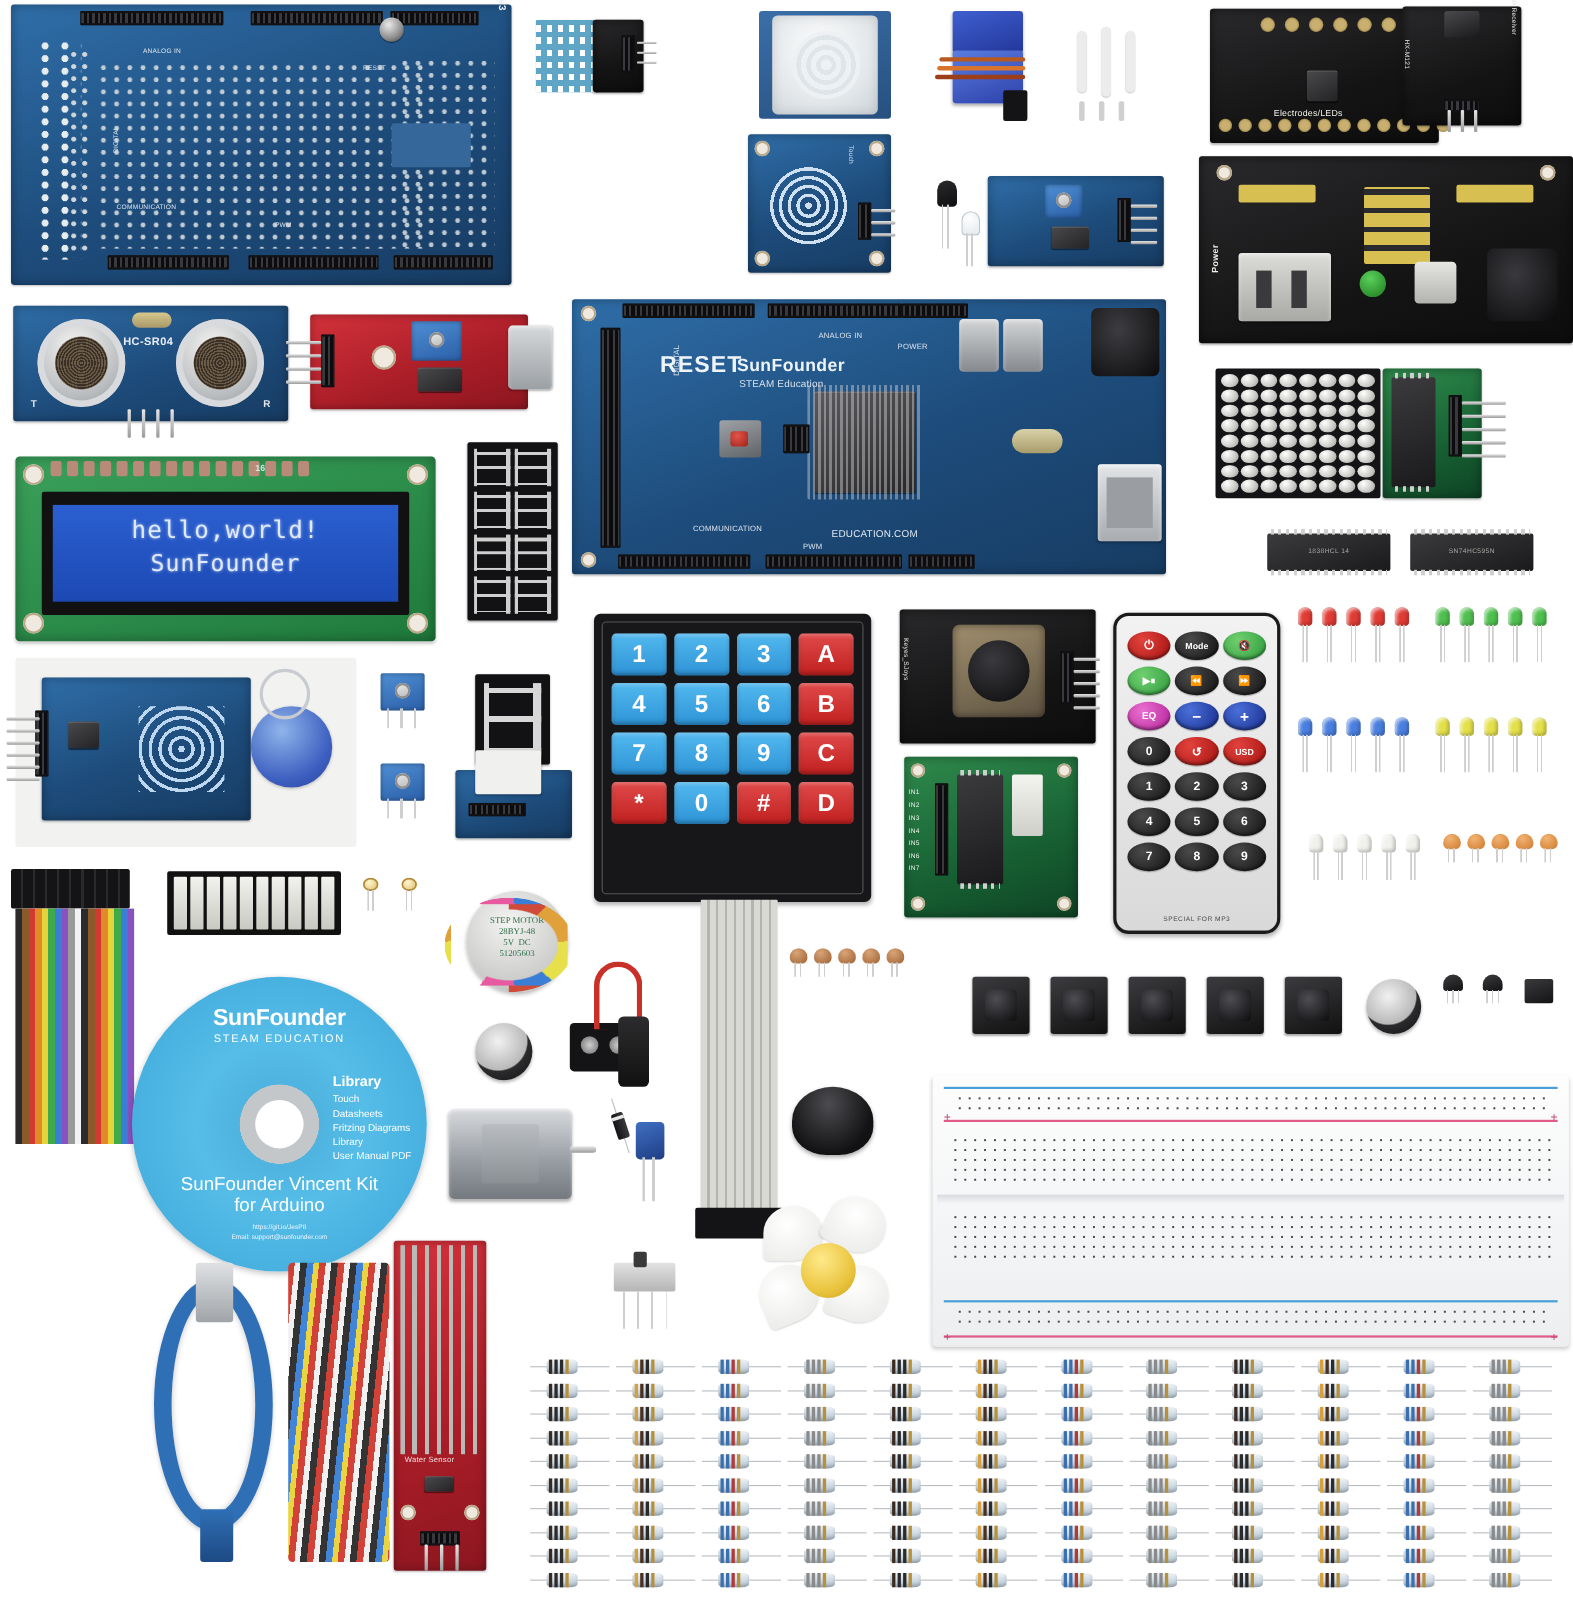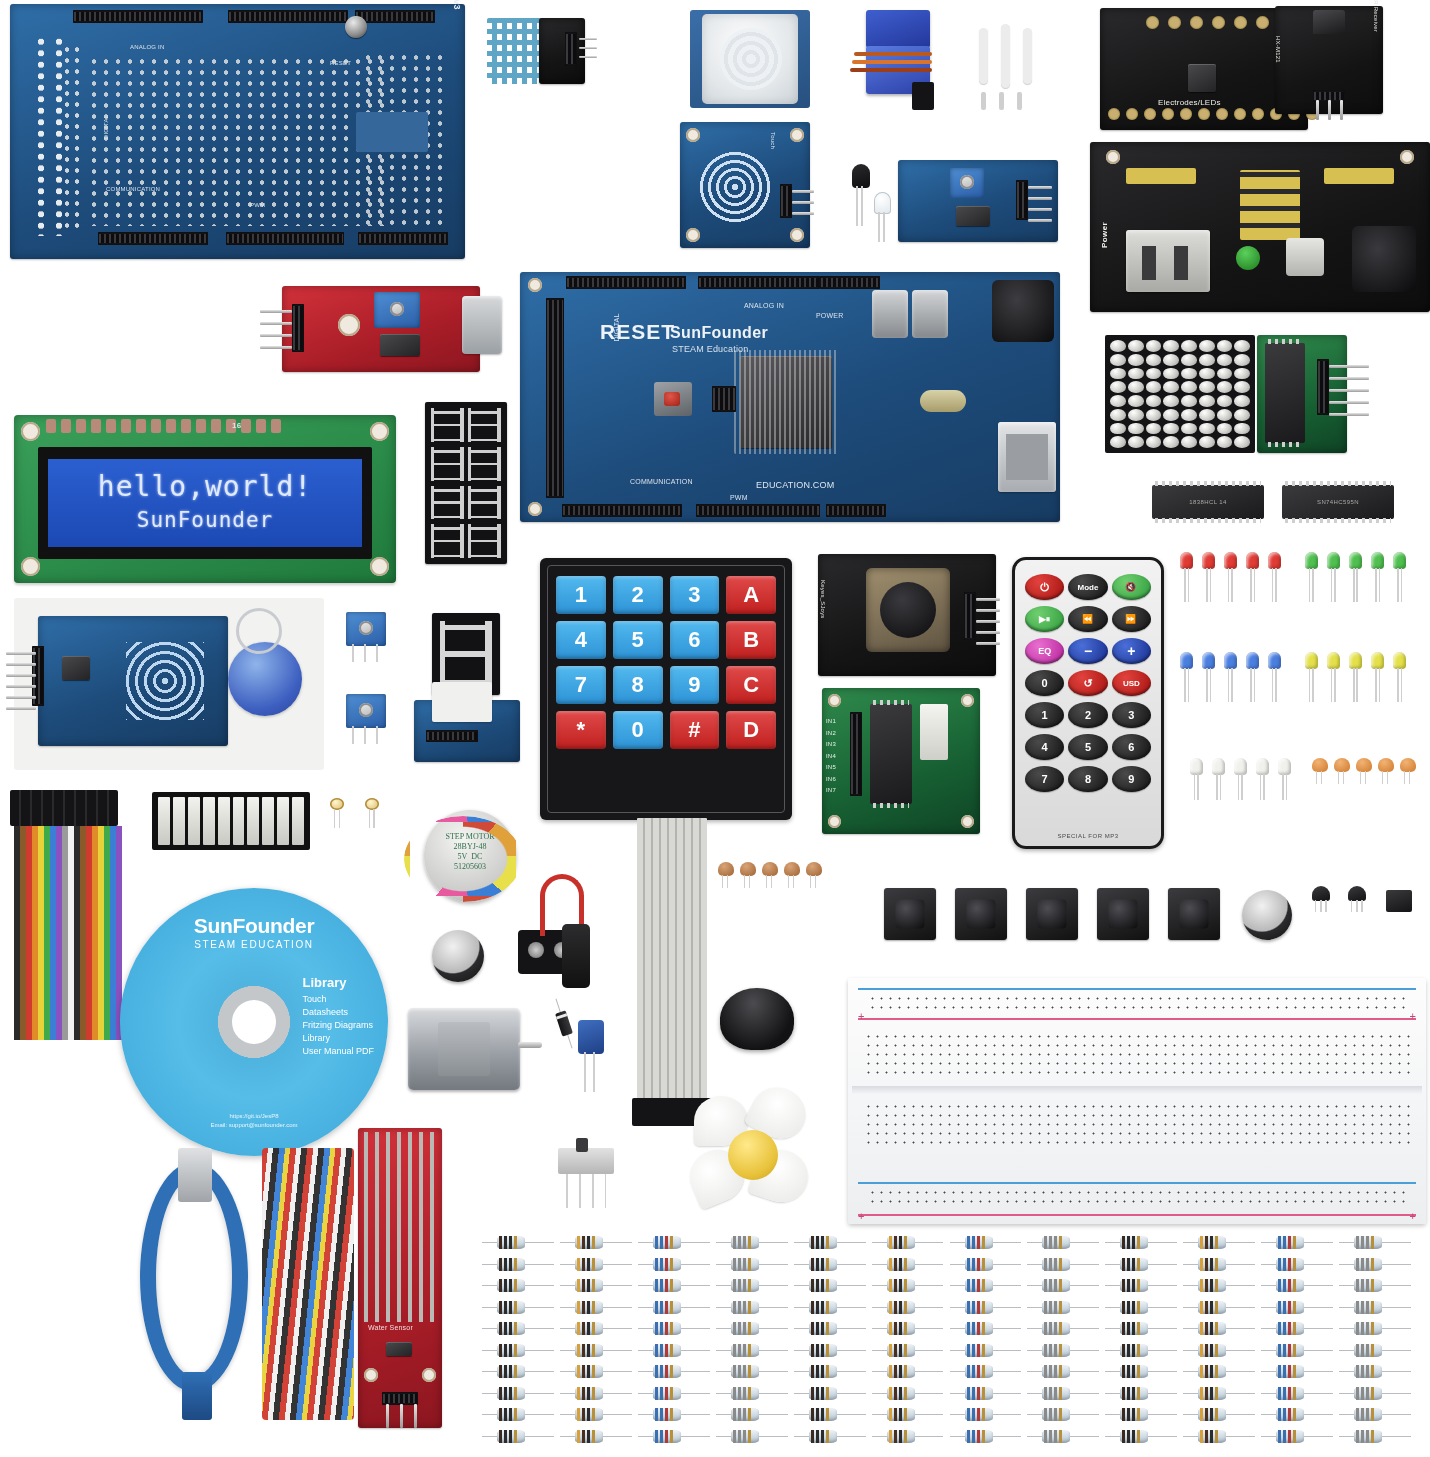--- a/index.html
+++ b/index.html
@@ -369,20 +369,43 @@
     <div style="position:absolute;right:14px;top:84px;width:64px;height:66px;
          background:radial-gradient(ellipse at 40% 35%,#3a3a3e,#0a0a0c);border-radius:6px;"></div>
     <div style="position:absolute;left:196px;top:96px;width:38px;height:38px;border-radius:4px;
          background:linear-gradient(180deg,#e6e6e2,#b2b2ae);"></div>
     <div style="position:absolute;left:146px;top:104px;width:24px;height:24px;border-radius:50%;
          background:radial-gradient(circle at 40% 30%,#5ad05a,#1e7a1e);"></div>
     <div class="hole" style="left:16px;top:8px;width:14px;height:14px;"></div>
     <div class="hole" style="right:16px;top:8px;width:14px;height:14px;"></div>
   </div>
 
+  <div class="it pcb-blue" style="left:12px;top:278px;width:250px;height:105px;">
+    <div style="position:absolute;left:22px;top:12px;width:80px;height:80px;border-radius:50%;
+         background:radial-gradient(circle at 42% 32%,#f4f4f2,#b9bcbe 62%,#8a8d8f);
+         box-shadow:inset 0 0 0 6px #d8dade;"></div>
+    <div style="position:absolute;left:38px;top:28px;width:48px;height:48px;border-radius:50%;
+         background:repeating-radial-gradient(circle,#6a5a48 0 1.3px,#3b3026 1.3px 2.6px);"></div>
+    <div style="position:absolute;right:22px;top:12px;width:80px;height:80px;border-radius:50%;
+         background:radial-gradient(circle at 42% 32%,#f4f4f2,#b9bcbe 62%,#8a8d8f);
+         box-shadow:inset 0 0 0 6px #d8dade;"></div>
+    <div style="position:absolute;right:38px;top:28px;width:48px;height:48px;border-radius:50%;
+         background:repeating-radial-gradient(circle,#6a5a48 0 1.3px,#3b3026 1.3px 2.6px);"></div>
+    <div style="position:absolute;left:108px;top:6px;width:36px;height:14px;border-radius:7px;
+         background:linear-gradient(180deg,#d7c98d,#a8986a);"></div>
+    <div class="silk" style="left:100px;top:28px;font-size:10px;">HC-SR04</div>
+    <div class="silk-s" style="left:16px;top:84px;font-size:9px;font-weight:bold;">T</div>
+    <div class="silk-s" style="right:16px;top:84px;font-size:9px;font-weight:bold;">R</div>
+    <div class="pinrow" style="left:104px;top:94px;gap:10px;">
+      <div class="pin" style="width:3px;height:26px;"></div>
+      <div class="pin" style="width:3px;height:26px;"></div>
+      <div class="pin" style="width:3px;height:26px;"></div>
+      <div class="pin" style="width:3px;height:26px;"></div>
+    </div>
+  </div>
 
   <div class="it pcb-red" style="left:282px;top:286px;width:198px;height:86px;">
     <div class="trimpot" style="left:92px;top:6px;width:46px;height:36px;
          background:linear-gradient(160deg,#4f8fd4,#2b5fa8);"></div>
     <div class="chip" style="left:98px;top:48px;width:40px;height:22px;"></div>
     <div class="hdr" style="left:10px;top:18px;width:12px;height:48px;"></div>
     <div class="pinrow" style="left:-22px;top:24px;flex-direction:column;gap:9px;">
       <div class="pin" style="width:32px;height:3px;"></div>
       <div class="pin" style="width:32px;height:3px;"></div>
       <div class="pin" style="width:32px;height:3px;"></div>
@@ -451,21 +474,21 @@
       <div style="width:10px;height:14px;background:#b88a7a;border-radius:2px;"></div>
       <div style="width:10px;height:14px;background:#b88a7a;border-radius:2px;"></div>
       <div style="width:10px;height:14px;background:#b88a7a;border-radius:2px;"></div>
       <div style="width:10px;height:14px;background:#b88a7a;border-radius:2px;"></div>
       <div style="width:10px;height:14px;background:#b88a7a;border-radius:2px;"></div>
       <div style="width:10px;height:14px;background:#b88a7a;border-radius:2px;"></div>
     </div>
     <div class="silk-s" style="left:218px;top:6px;font-size:8px;font-weight:bold;">16</div>
     <div class="lcd-bezel" style="left:24px;top:32px;right:24px;bottom:24px;"></div>
     <div class="lcd-screen" style="left:34px;top:44px;right:34px;bottom:36px;">
-      <div class="lcd-txt" style="font-size:28px;margin-top:11px;">hello,world!</div>
+      <div class="lcd-txt" style="font-size:22px;margin-top:11px;">hello,world!</div>
       <div class="lcd-txt" style="font-size:21px;margin-top:5px;">SunFounder</div>
     </div>
     <div class="hole" style="left:7px;top:7px;width:19px;height:19px;"></div>
     <div class="hole" style="right:7px;top:7px;width:19px;height:19px;"></div>
     <div class="hole" style="left:7px;bottom:7px;width:19px;height:19px;"></div>
     <div class="hole" style="right:7px;bottom:7px;width:19px;height:19px;"></div>
   </div>
 
   <div class="it seg-body" style="left:425px;top:402px;width:82px;height:162px;">
     <div style="position:absolute;inset:6px;display:flex;flex-direction:column;gap:5px;">
@@ -944,20 +967,24 @@
       <i>STEAM EDUCATION</i>
     </div>
     <div class="cd-inc">
       <b>Library</b><br>
       <span>Touch</span><br>
       <span>Datasheets</span><br>
       <span>Fritzing Diagrams</span><br>
       <span>Library</span><br>
       <span>User Manual PDF</span>
     </div>
+    <div class="cd-title">
+      <span>SunFounder Vincent Kit</span><br>
+      <span>for Arduino</span>
+    </div>
     <div class="cd-url">
       <span>https://git.io/JesP8</span><br>
       <span>Email: support@sunfounder.com</span>
     </div>
     <div class="cd-hole"></div>
   </div>
 
   <div class="it motor" style="left:408px;top:1008px;width:112px;height:82px;">
     <div style="position:absolute;right:-22px;top:34px;width:24px;height:6px;
          background:linear-gradient(180deg,#e8e8e8,#9a9a9a);border-radius:3px;"></div>

